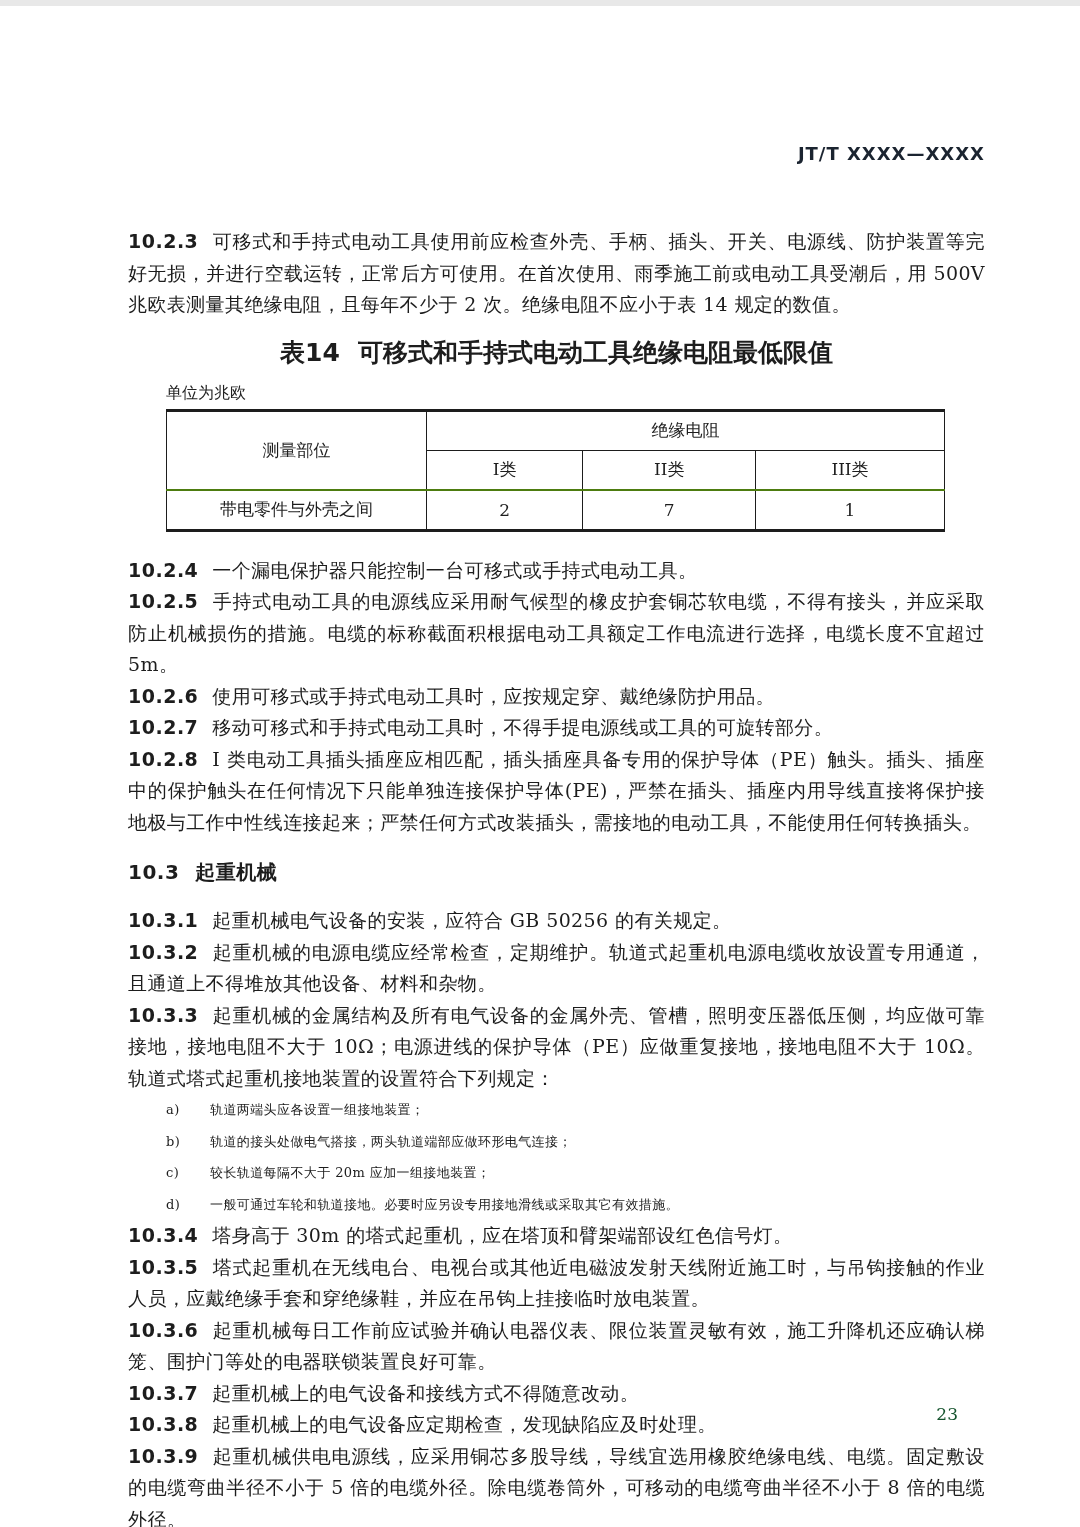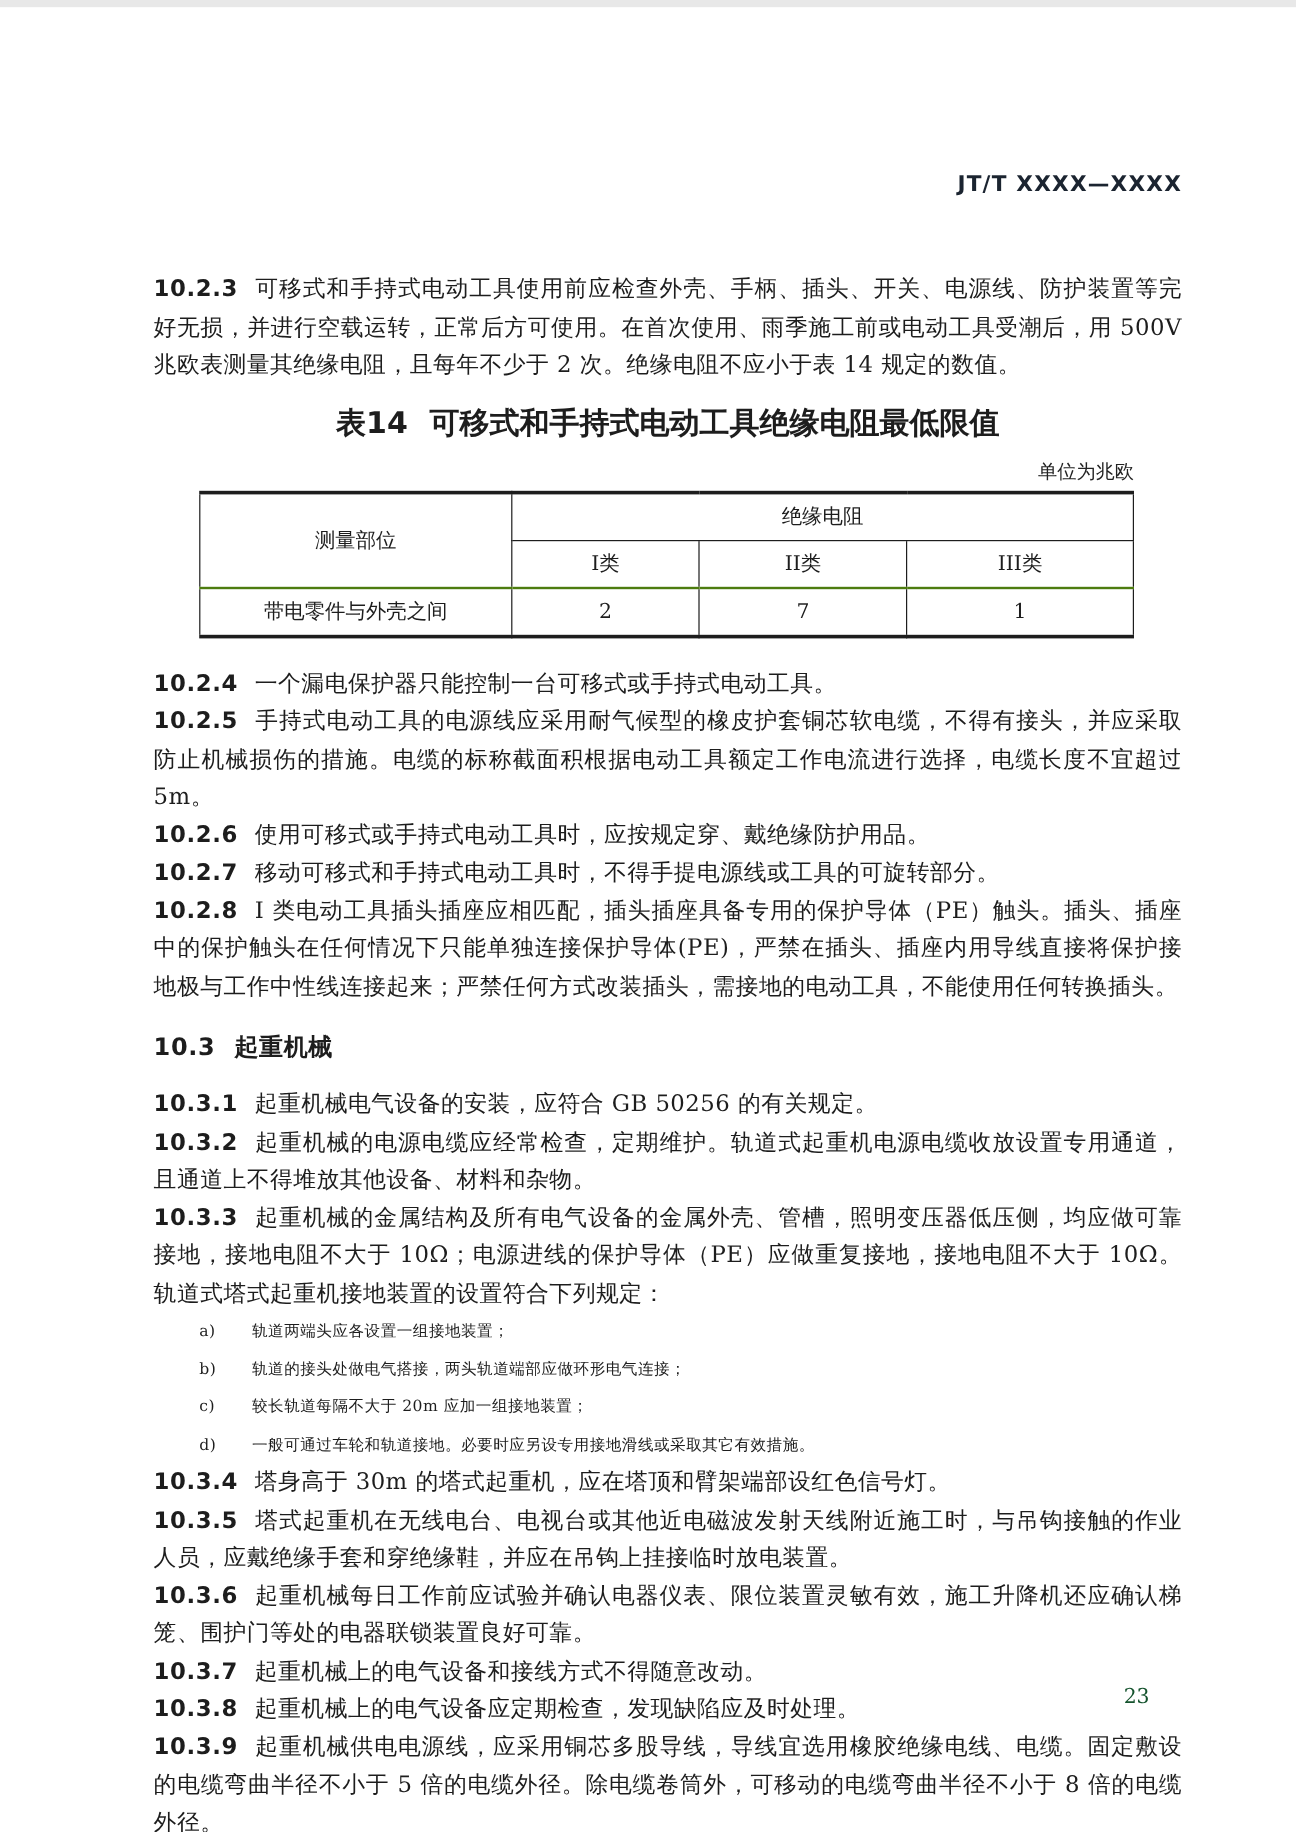--- a/index.html
+++ b/index.html
@@ -41,21 +41,20 @@
   }
   .table-caption {
     text-align: center;
     font-family: "DejaVu Sans", "Liberation Sans", sans-serif;
     font-weight: bold;
     font-size: 25px;
     margin-top: 15px;
   }
   .table-caption .cap-label { margin-right: 18px; }
   .unit-note {
-    text-align: right;
     font-size: 16px;
     margin: 14px 40px 5px 38px;
     color: #222;
   }
   table.std-table {
     border-collapse: collapse;
     width: calc(100% - 78px);
     margin: 0 40px 0 38px;
     border-top: 3px solid #1d1d1d;
     border-bottom: 3px solid #1d1d1d;

